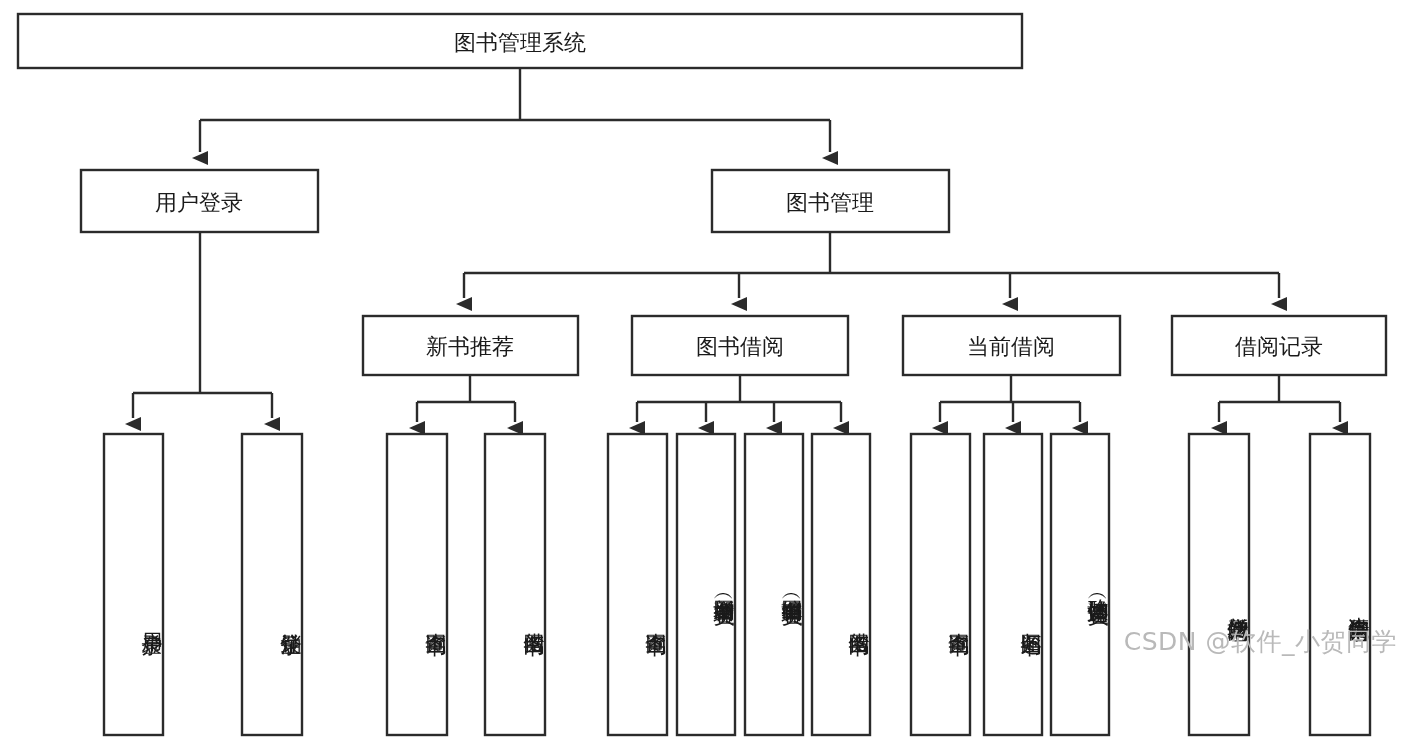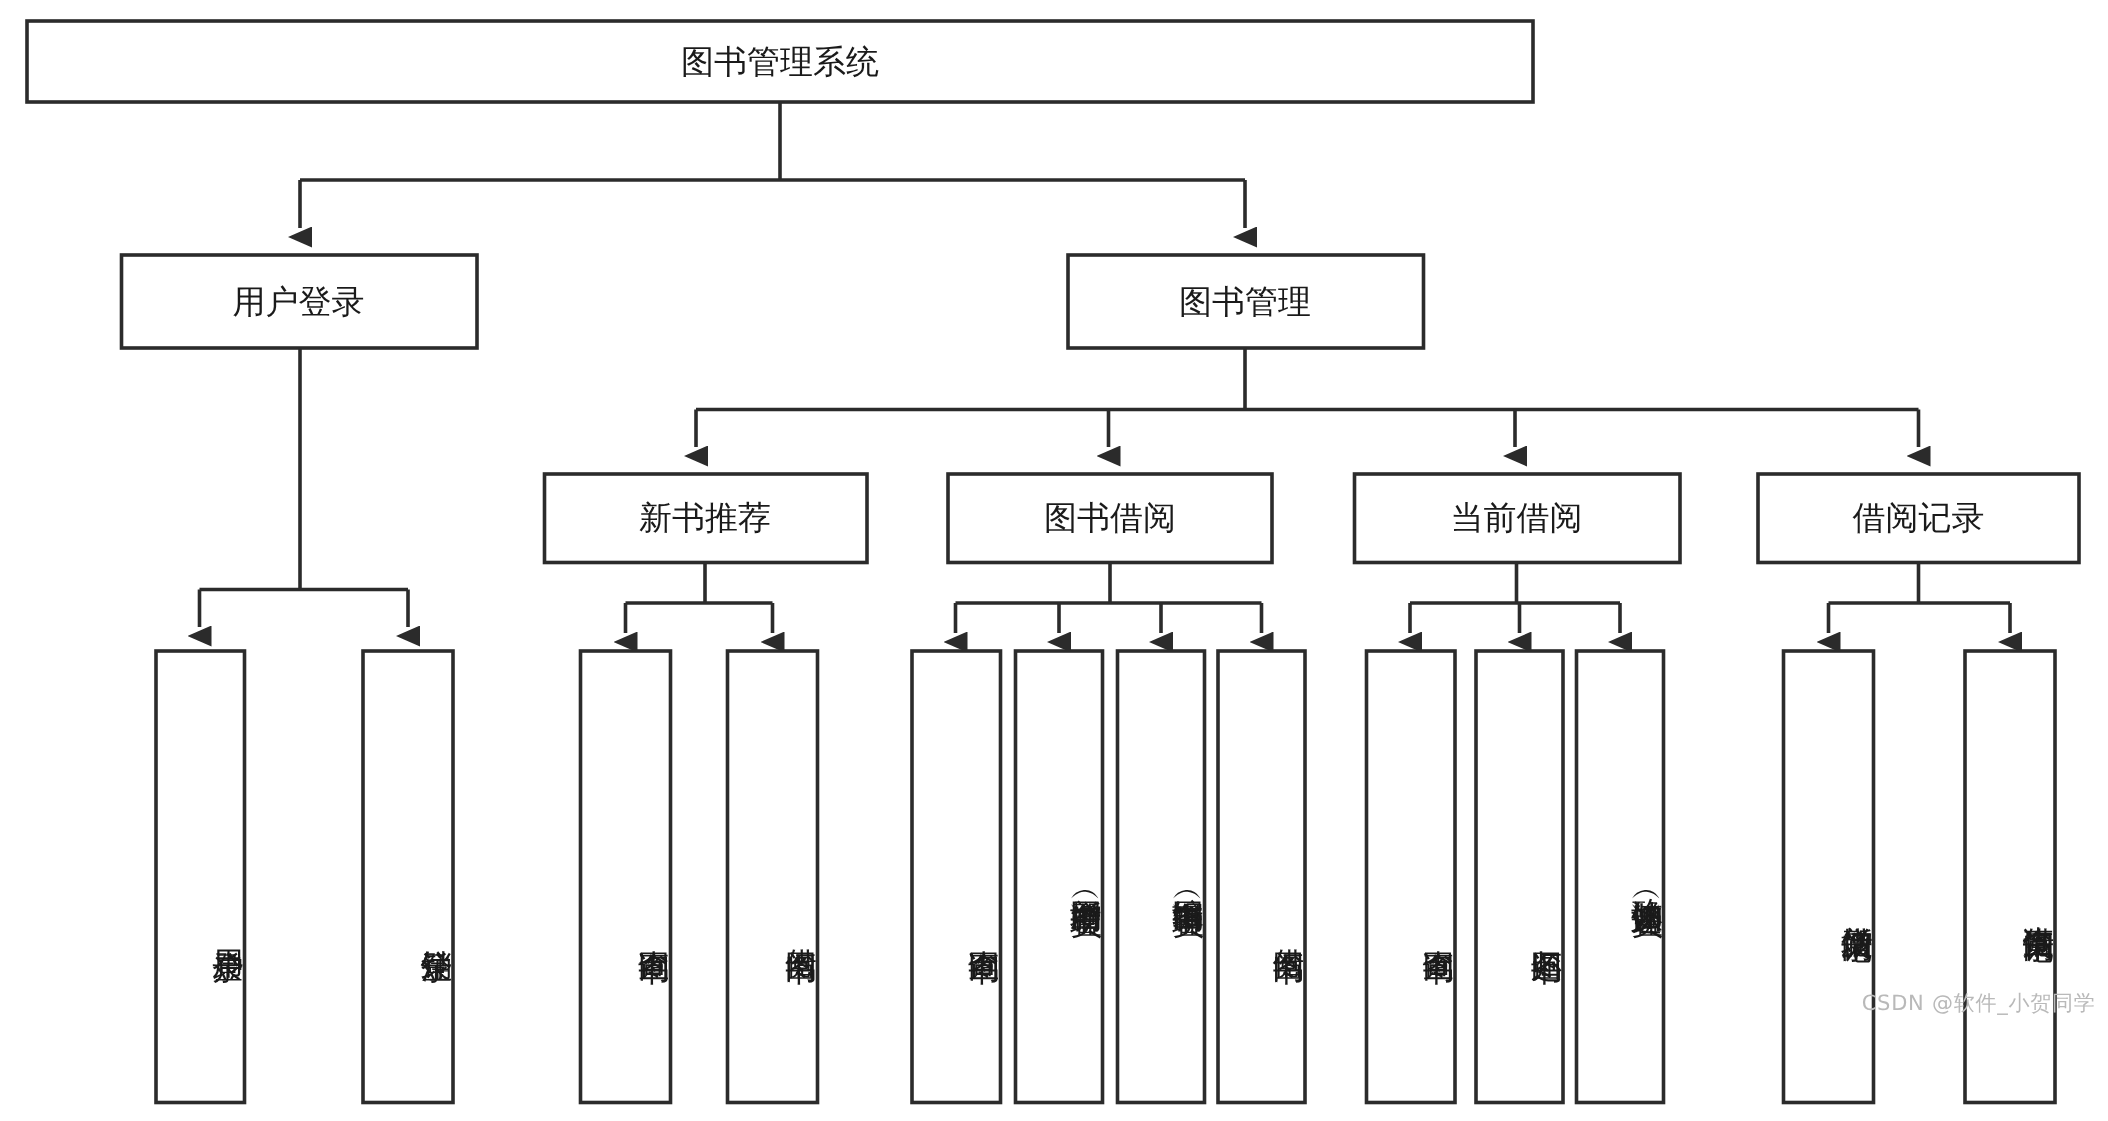--- a/index.html
+++ b/index.html
@@ -65,23 +65,23 @@
     letter-spacing: 1px;
     white-space: nowrap;
     display: flex;
     align-items: flex-start;
     justify-content: center;
     pointer-events: none;
   }
   .watermark {
     position: absolute;
     right: 8px;
-    bottom: 0;
-    font-family: "DejaVu Sans", "Liberation Sans", sans-serif;
-    font-size: 14px;
+    bottom: 20px;
+    font-family: "DejaVu Sans", "Liberation Sans", sans-serif;
+    font-size: 25px;
     color: #b9b9b9;
     letter-spacing: 0.5px;
     user-select: none;
   }
 </style>
 </head>
 <body>
 
 <div id="diagram-root">
 

